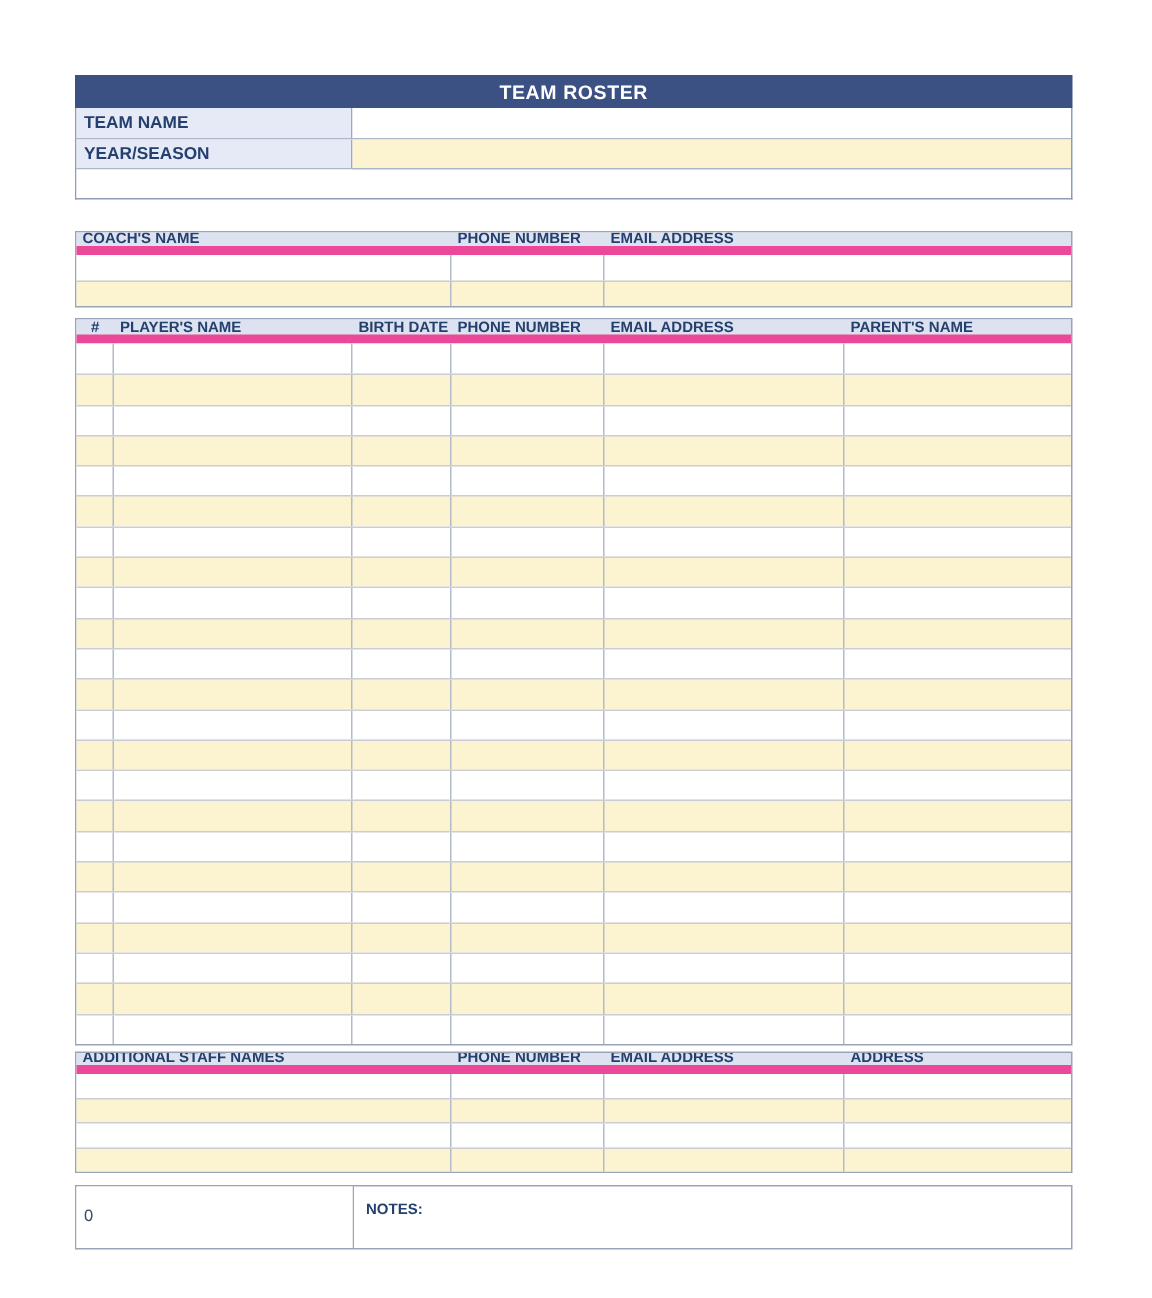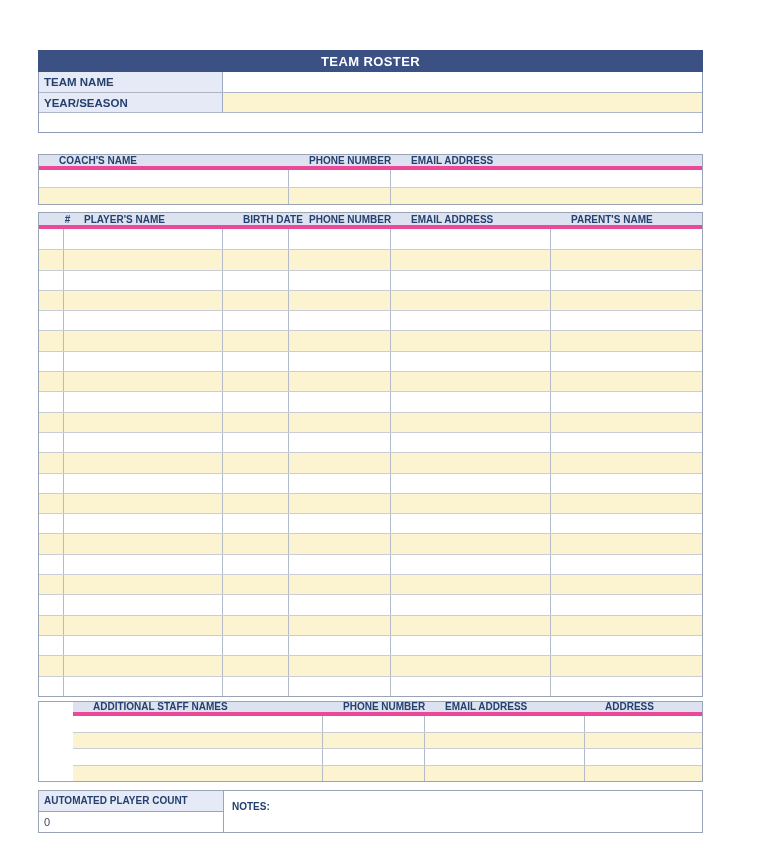--- a/index.html
+++ b/index.html
@@ -5,21 +5,21 @@
   * { box-sizing: border-box; margin: 0; padding: 0; }
   html, body {
     width: 768px; height: 865px;
     background: #ffffff;
     font-family: "Liberation Sans", sans-serif;
     position: relative;
     overflow: hidden;
   }
   .page {
     position: absolute;
-    left: 38px; top: 50px;
+    left: 50px; top: 50px;
     width: 665px;
   }
 
   
   .title-bar {
     height: 22px;
     background: var(--title-bar, #3B5183);
     color: #ffffff;
     font-weight: bold;
     font-size: 13px;
@@ -49,40 +49,39 @@
 
   
   .table { border: 1px solid #9AA4B6; background: #fff; }
   .table.coach { margin-bottom: 7px; }
   .table.player { margin-bottom: 4px; }
   .table.staff { margin-bottom: 8px; }
 
   .thead {
     display: grid;
     background: var(--section-header-bg, #DCE2EF);
-    border-bottom: 4px solid #ec4899;
-    padding-left: 16px;
+    border-bottom: 6px solid #ec4899;
   }
   .th {
     color: var(--text-navy, #24406F);
     font-weight: bold;
     font-size: 10px;
     display: flex; align-items: center;
     padding-left: 4px;
     overflow: hidden; white-space: nowrap;
   }
   .trow { display: grid; background: #ffffff; }
   .trow.alt { background: var(--stripe-cream, #FCF3D1); }
   .trow + .trow { border-top: 1px solid #C9CDD6; }
   .td { border-right: 1px solid #B4BBC8; }
   .td:last-child { border-right: none; }
 
   .coach_table  { grid-template-columns: 250px 102px 313px; }
   .player_table { grid-template-columns: 25px 159px 66px 102px 160px 153px; }
-  .staff_table  { grid-template-columns: 250px 102px 160px 153px; margin-left: 34px; }
+  .staff_table  { grid-template-columns: 250px 102px 160px 153px; }
 
   .thead.coach_table  { height: 15px; }
   .trow.coach_table   { height: 17px; }
   .thead.player_table { height: 16px; }
   .trow.player_table  { height: 20.3px; }
   .thead.staff_table  { height: 14px; }
   .trow.staff_table   { height: 16.25px; }
 
   .thead.player_table .th:first-child { justify-content: center; padding-left: 0; }
 
@@ -382,21 +381,20 @@
       <div class="trow staff_table alt">
         <div class="td"></div>
         <div class="td"></div>
         <div class="td"></div>
         <div class="td"></div>
       </div>
     </div>
 
   <div class="footer-box">
     <div class="count-col">
-      <div class="count-label">AUTOMATED PLAYER COUNT</div>
       <div class="count-value">0</div>
     </div>
     <div class="notes-cell">
       <span class="notes-label">NOTES:</span>
     </div>
   </div>
 
 </div>
 
 </body></html>

